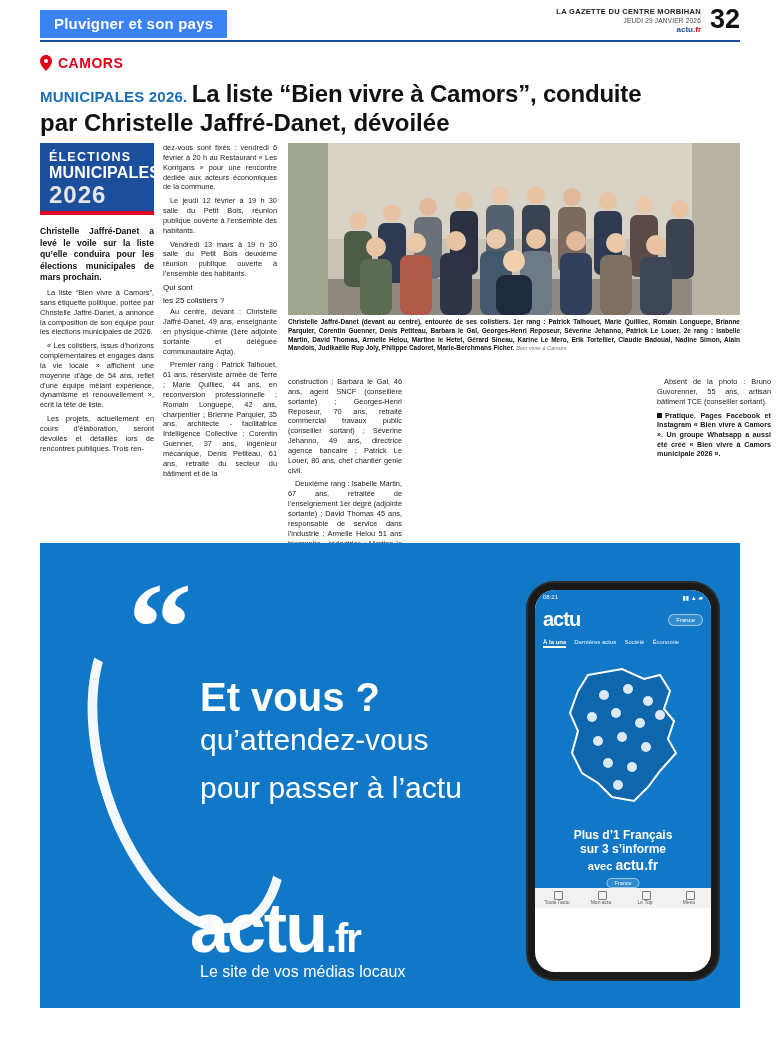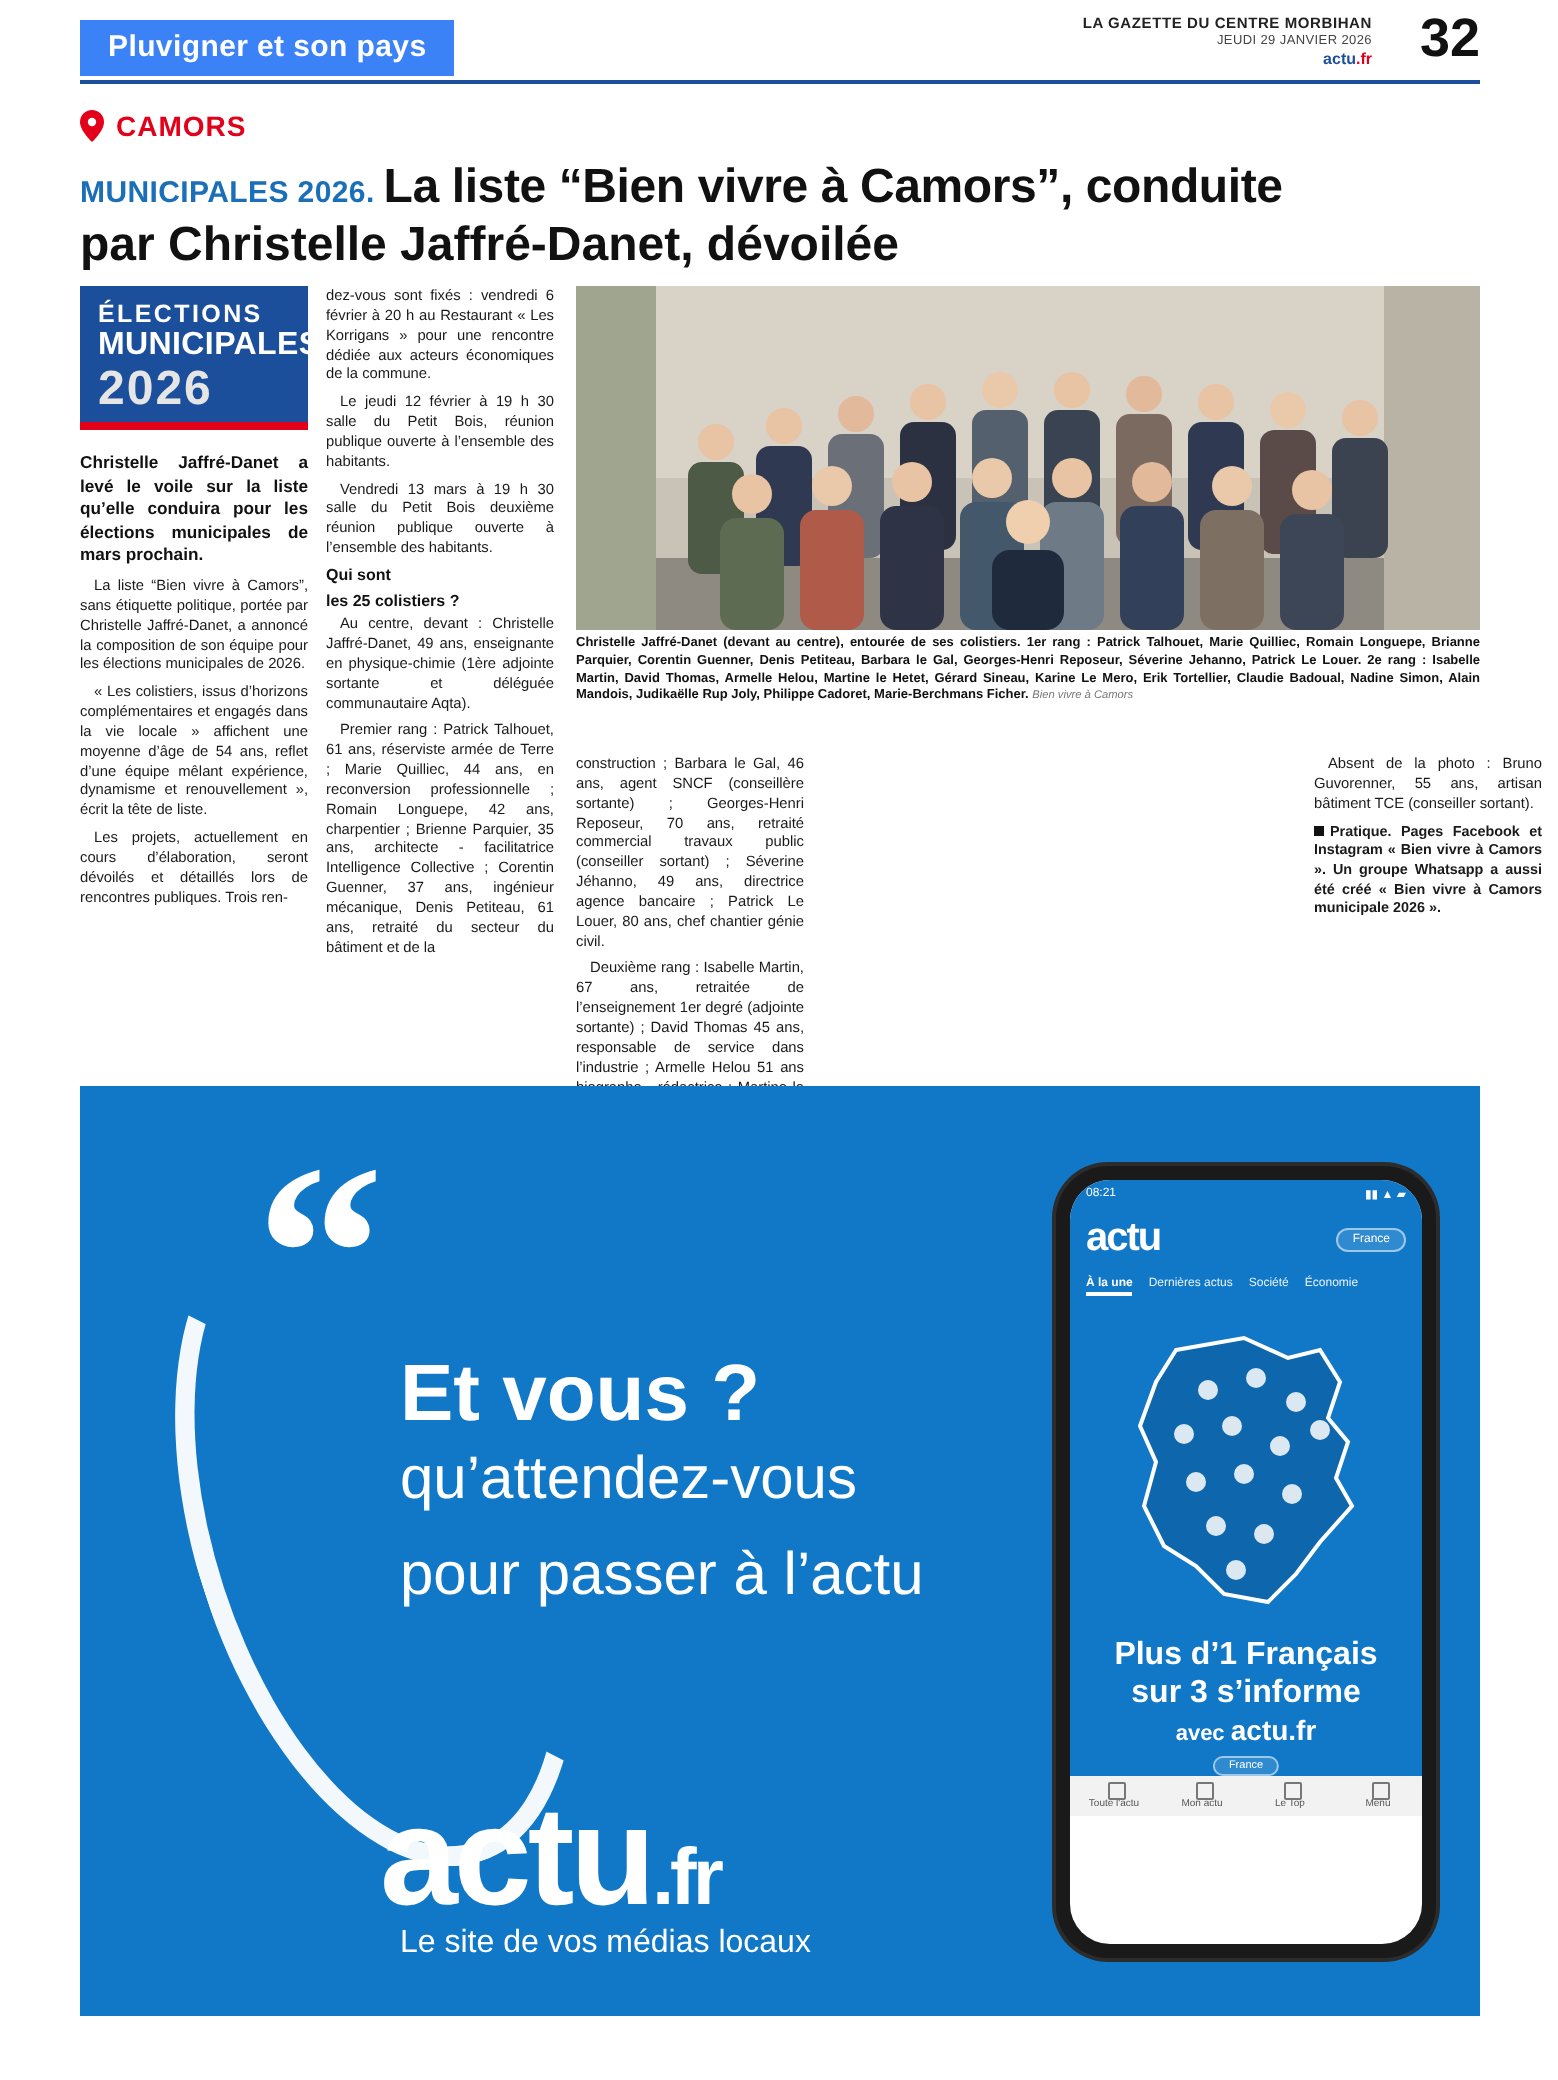--- a/index.html
+++ b/index.html
@@ -17,21 +17,21 @@
   
   .masthead { position: absolute; left: 40px; top: 8px; width: 700px; height: 32px; }
   .mast-tab {
     position: absolute; left: 0; top: 2px;
     background: #3b82f6; color: #fff;
     font-weight: bold; font-size: 15px;
     padding: 5px 14px 6px 14px;
     letter-spacing: .2px;
   }
   .mast-right {
-    position: absolute; right: 54px; top: 0; text-align: right;
+    position: absolute; right: 39px; top: 0; text-align: right;
     line-height: 1.15;
   }
   .mast-right .l1 { font-size: 7.5px; font-weight: bold; letter-spacing: .3px; color:#222; }
   .mast-right .l2 { font-size: 6.5px; letter-spacing: .2px; color:#444; }
   .mast-right .l3 { font-size: 8px; font-weight: bold; color:#1b4f9c; margin-top:1px;}
   .mast-right .l3 .fr { color:#e2001a; }
   .page-num {
     position: absolute; right: 0; top: -2px;
     font-size: 27px; font-weight: bold; color: #111; line-height: 1;
   }
@@ -59,21 +59,21 @@
   .el-1 { font-size:12.5px; font-weight:bold; letter-spacing:1.2px; }
   .el-2 { font-size:16px; font-weight:bold; letter-spacing:.2px; line-height:1.05; margin-top:1px;}
   .el-3 { font-size:24px; font-weight:bold; color:#e5e5e5; letter-spacing:1px; line-height:1; margin-top:1px;}
   .el-bar { position:absolute; left:0; bottom:0; width:114px; height:4px; background:#e2001a;}
 
   
   .col { position:absolute; font-size:7.4px; line-height:1.33; color:#1a1a1a; text-align:justify; }
   .col p { margin:0 0 4px 0; }
   .col p.ind { text-indent:7px; }
   .lead { font-weight:bold; font-size:8.6px; line-height:1.35; color:#111; }
-  .subhead { font-weight:bold; font-size:8px; color:#111; margin:3px 0 2px 0; line-height:1.2;}
+  .subhead { font-weight:normal; font-size:8px; color:#111; margin:3px 0 2px 0; line-height:1.2;}
 
   .col1 { left:40px; top:226px; width:114px; }
   .col2 { left:163px; top:143px; width:114px; }
 
   
   .photo-wrap { position:absolute; left:288px; top:143px; width:452px; height:172px; }
   .photo { position:absolute; inset:0; overflow:hidden; }
   .caption {
     position:absolute; left:288px; top:318px; width:452px;
     font-size:6.5px; line-height:1.35; color:#111; text-align:justify;
@@ -127,21 +127,21 @@
   .ph-status { height:14px; background:#1178c8; color:#fff; font-size:6px; display:flex; align-items:center; justify-content:space-between; padding:0 8px;}
   .ph-head { background:#1178c8; padding:4px 8px 6px 8px; display:flex; align-items:center; justify-content:space-between;}
   .ph-logo { font-size:20px; font-weight:bold; color:#fff; letter-spacing:-1px;}
   .ph-region { background:#ffffff22; border:1px solid #ffffff88; color:#fff; font-size:6px; padding:2px 7px; border-radius:9px;}
   .ph-tabs { background:#1178c8; display:flex; gap:8px; padding:2px 8px 5px 8px;}
   .ph-tab { color:#fff; font-size:6px; opacity:.9;}
   .ph-tab.active { font-weight:bold; opacity:1; border-bottom:2px solid #fff; padding-bottom:1px;}
   .ph-body { position:relative; height:255px; background:#1178c8; }
   .ph-map { position:absolute; left:50%; top:8px; transform:translateX(-50%); }
   .ph-promo { position:absolute; left:0; right:0; bottom:34px; text-align:center; color:#fff; font-size:11px; font-weight:bold; line-height:1.22;}
-  .ph-promo .big { font-size:16px; }
+  .ph-promo .big { font-size:12px; }
   .ph-promo .actu { font-size:14px; }
   .ph-chip { position:absolute; left:50%; transform:translateX(-50%); bottom:20px; background:#ffffff22; border:1px solid #ffffff88; color:#fff; font-size:5.5px; padding:1px 7px; border-radius:8px;}
   .ph-nav { position:absolute; left:0; right:0; bottom:0; height:20px; background:#f2f2f2; display:flex; }
   .ph-nav div { flex:1; text-align:center; font-size:5px; color:#555; padding-top:11px; position:relative;}
   .ph-nav div::before{ content:""; position:absolute; left:50%; top:3px; width:7px; height:7px; margin-left:-3.5px; border:1px solid #777; border-radius:1px;}
   .hand {
     position:absolute; left:448px; top:250px; width:250px; height:215px;
     background:#f0c29a; border-radius:60px 40px 0 0; transform:rotate(-7deg);
     box-shadow:inset -12px -8px 18px rgba(0,0,0,.08);
     z-index:-1;

